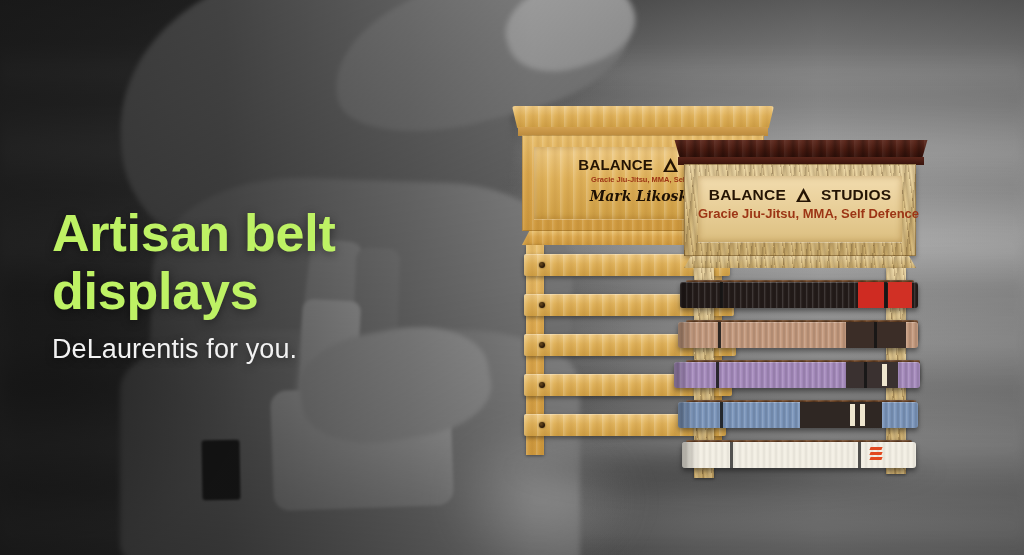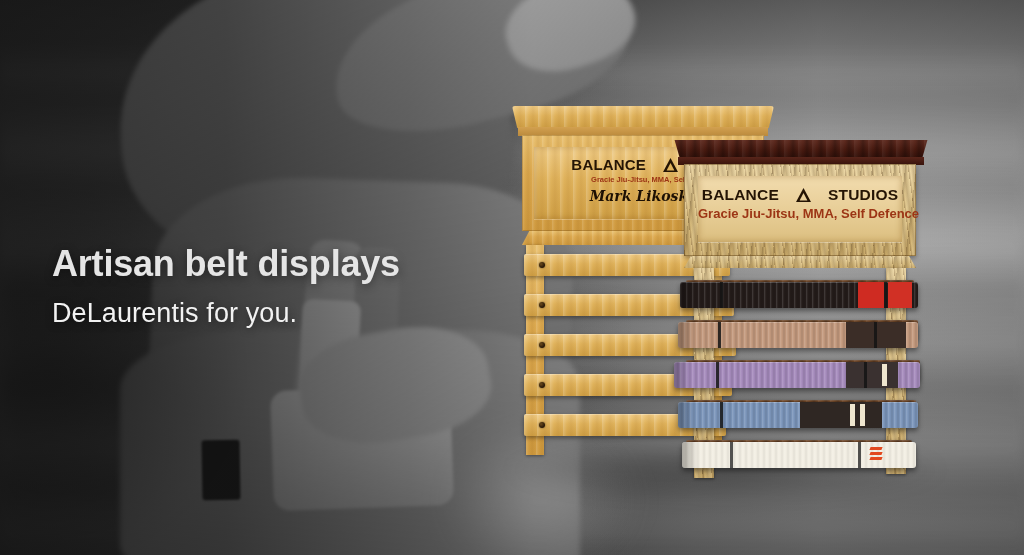--- a/index.html
+++ b/index.html
@@ -181,27 +181,26 @@
       rgba(0,0,0,0) 62%);
   }
 
   
   .copy{
     position:absolute;
     left:52px; top:204px;
     width:430px;
   }
   .headline{
-    color:#e5e5e5;
-    font-size:36px;
+    color:#bef264;
+    font-size:52px;
     font-weight:700;
     line-height:1.12;
     letter-spacing:-.2px;
     text-shadow:0 2px 10px rgba(0,0,0,.45);
-    margin-top:40px;
   }
   .headline .l2{ display:block; }
   .subhead{
     margin-top:14px;
     color:#f2f2f2;
     font-size:27px;
     font-weight:400;
     letter-spacing:.1px;
     text-shadow:0 2px 9px rgba(0,0,0,.45);
   }
@@ -314,21 +313,21 @@
   .plaque-foot-r{
     position:absolute; left:12px; top:116px; width:232px; height:12px;
     clip-path:polygon(3% 0,97% 0,100% 100%,0 100%);
   }
 
   
   .pl-brand{
     position:absolute; width:100%; text-align:center;
     font-weight:700; color:#241404;
     letter-spacing:.2px; white-space:nowrap;
-    display:flex; align-items:center; justify-content:center; gap:17px;
+    display:flex; align-items:center; justify-content:center; gap:10px;
   }
   .pl-tag{
     position:absolute; width:100%; text-align:center;
     color:#9c3515; white-space:nowrap; font-weight:600;
   }
   .pl-sig{
     position:absolute; width:100%; text-align:center;
     color:#1d1003; white-space:nowrap;
     font-family:"DejaVu Serif", serif;
     font-style:italic; font-weight:700;

